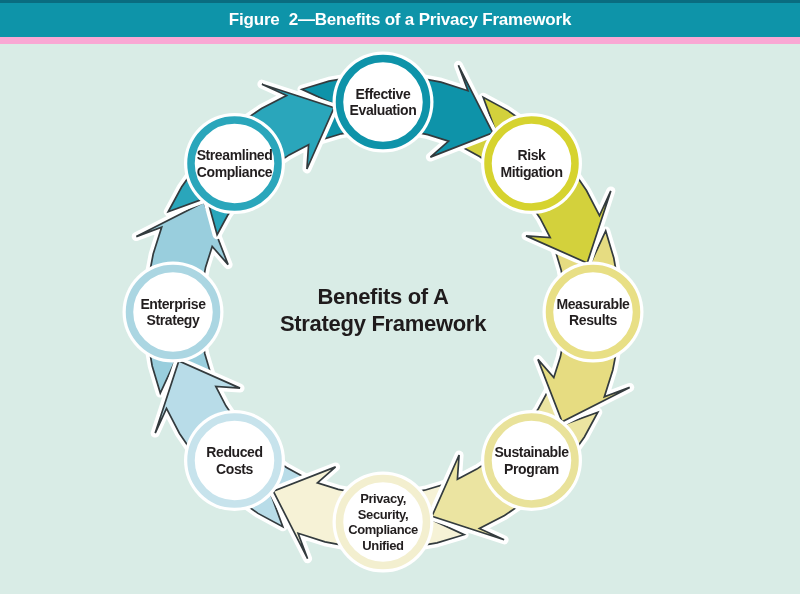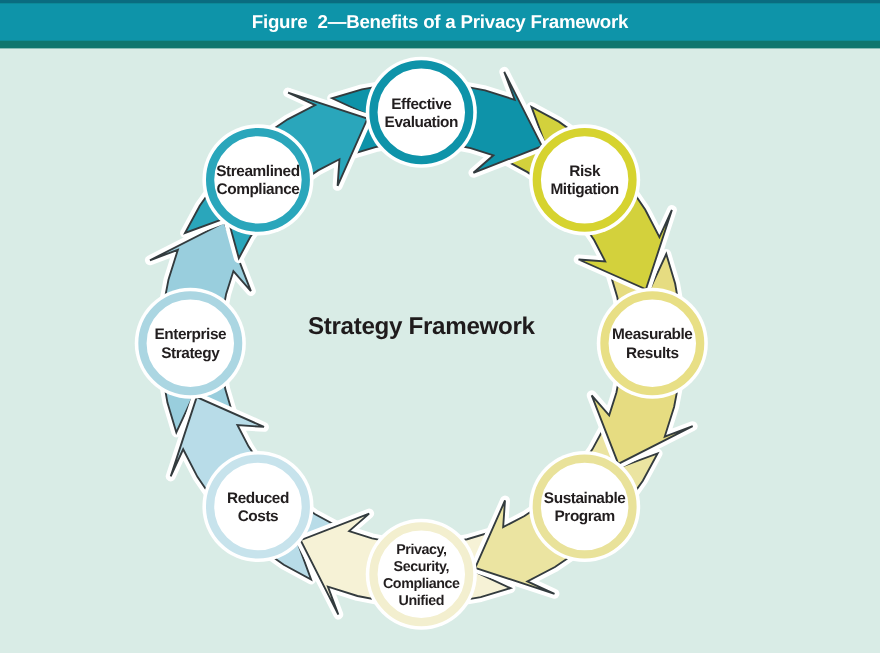--- a/index.html
+++ b/index.html
@@ -1,18 +1,18 @@
 <!DOCTYPE html>
 <html><head>
 <meta charset="utf-8">
 <style>
   html,body{margin:0;padding:0;}
   #stage{
     position:relative;width:800px;height:594px;overflow:hidden;
-    background:#0f766e;font-family:"Liberation Sans",sans-serif;
+    background:#f9a8d4;font-family:"Liberation Sans",sans-serif;
   }
   #header-dark-strip{position:absolute;top:0;left:0;width:800px;height:3px;background:#0a6c80;}
   #header-bar{
     position:absolute;top:3px;left:0;width:800px;height:34px;background:#0e94a9;
     display:flex;align-items:center;justify-content:center;
   }
   #figure-title{
     color:#ffffff;font-weight:bold;font-size:17px;letter-spacing:-0.2px;white-space:pre;
   }
   #canvas-area{position:absolute;top:44px;left:0;width:800px;height:550px;background:#d9ece6;}
@@ -104,15 +104,16 @@
           <text text-anchor="middle" fill="#221e1f" font-family="&quot;Liberation Sans&quot;, sans-serif" font-weight="bold" font-size="14" letter-spacing="-0.4"><tspan x="173" y="308.6">Enterprise</tspan><tspan x="173" y="325.1">Strategy</tspan></text>
         </g>
         <g>
           <circle cx="234.507575950825" cy="163.50757595082504" r="50.5" fill="#ffffff"></circle>
           <circle cx="234.507575950825" cy="163.50757595082504" r="43.5" fill="#ffffff" stroke="#2aa6bb" stroke-width="7.5"></circle>
           <text text-anchor="middle" fill="#221e1f" font-family="&quot;Liberation Sans&quot;, sans-serif" font-weight="bold" font-size="14" letter-spacing="-0.4"><tspan x="234.507575950825" y="160.2">Streamlined</tspan><tspan x="234.507575950825" y="176.7">Compliance</tspan></text>
         </g>
       </g>
     </svg>
   <div id="center-title" style="color: rgb(31, 27, 28);">
+    <div>Benefits of A</div>
     <div>Strategy Framework</div>
   </div>
 </div>
 
 </body></html>

